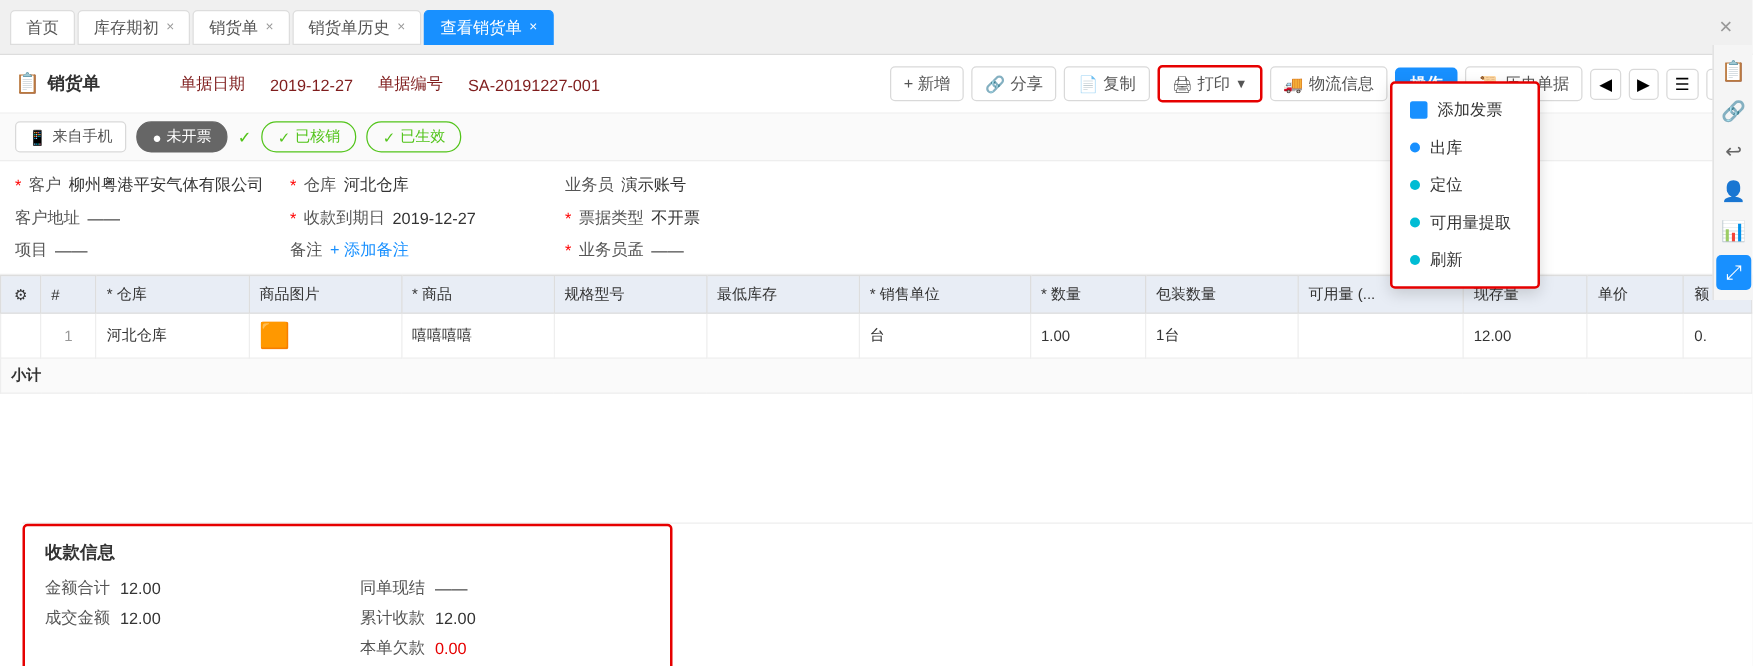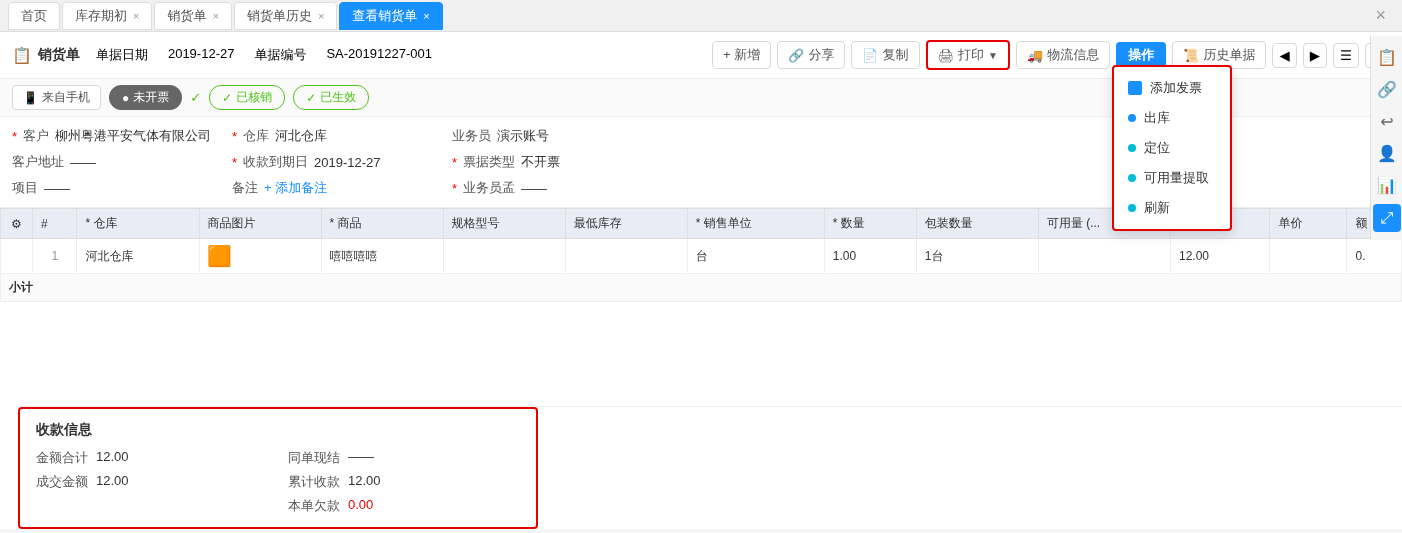--- a/index.html
+++ b/index.html
@@ -1,21 +1,21 @@
 <!DOCTYPE html>
 <html><head>
   <meta charset="utf-8">
   <style>
     * { box-sizing: border-box; margin: 0; padding: 0; }
     body { font-family: 'Microsoft YaHei', Arial, sans-serif; font-size: 13px; background: #f5f5f5; color: #333; overflow: hidden; }
 
     
     .tab-bar {
       display: flex; align-items: center; background: #f0f0f0; border-bottom: 1px solid #ddd;
-      height: 32px; padding: 0 8px; gap: 2px;
+      height: 44px; padding: 0 8px; gap: 2px;
     }
     .tab-item {
       display: flex; align-items: center; padding: 0 12px; height: 28px; background: #fff;
       border: 1px solid #ddd; border-radius: 4px 4px 0 0; cursor: pointer; font-size: 13px;
       gap: 6px; color: #555;
     }
     .tab-item.active { background: #1890ff; color: #fff; border-color: #1890ff; }
     .tab-item .tab-close { color: #999; font-size: 11px; cursor: pointer; }
     .tab-item.active .tab-close { color: #fff; }
     .close-btn-right { margin-left: auto; font-size: 18px; color: #999; cursor: pointer; padding: 0 8px; }
@@ -23,21 +23,21 @@
     
     .main-content { background: #fff; height: calc(533px - 36px); display: flex; flex-direction: column; }
 
     
     .doc-header {
       display: flex; align-items: center; padding: 8px 12px; border-bottom: 1px solid #eee;
       gap: 16px; flex-wrap: wrap;
     }
     .doc-title { display: flex; align-items: center; gap: 6px; font-size: 14px; font-weight: bold; color: #333; }
     .doc-title-icon { color: #1890ff; font-size: 16px; }
-    .doc-meta { display: flex; gap: 20px; align-items: flex-start; font-size: 13px; color: #000000; }
+    .doc-meta { display: flex; gap: 20px; align-items: flex-end; font-size: 13px; color: #7f1d1d; margin-left: 48px; }
     .doc-actions { margin-left: auto; display: flex; align-items: center; gap: 6px; }
     .btn-action {
       display: flex; align-items: center; gap: 4px; padding: 4px 10px;
       border: 1px solid #d9d9d9; border-radius: 4px; background: #fff;
       cursor: pointer; font-size: 13px; color: #555;
     }
     .btn-action.highlight { border: 2px solid #e60000; }
     .btn-operate { background: #1890ff; color: #fff; border: none; padding: 4px 12px; border-radius: 4px; cursor: pointer; font-size: 13px; font-weight: bold; }
     .btn-nav { padding: 4px 6px; border: 1px solid #d9d9d9; border-radius: 4px; background: #fff; cursor: pointer; }
 
@@ -75,21 +75,21 @@
     .row-num { text-align: center; color: #999; }
 
     
     .bottom-section { border-top: 1px solid #eee; margin-left: 18px; }
     .payment-box {
       border: 2px solid #e60000; border-radius: 4px; padding: 12px 16px;
       width: 520px; background: #fff;
     }
     .payment-title { font-weight: bold; font-size: 14px; margin-bottom: 10px; }
     .payment-grid { display: grid; grid-template-columns: 1fr 1fr; gap: 6px 20px; }
-    .payment-row { display: flex; gap: 8px; font-size: 13px; }
+    .payment-row { display: flex; align-items: center; gap: 8px; font-size: 13px; }
     .payment-label { color: #555; }
     .payment-value { color: #333; }
     .payment-value.red { color: #e60000; }
 
     
     .dropdown-popup {
       position: absolute; top: 65px; right: 170px;
       background: #fff; border: 2px solid #e60000; border-radius: 4px;
       box-shadow: 0 4px 12px rgba(0,0,0,0.15); padding: 6px 0; min-width: 120px; z-index: 100;
     }

